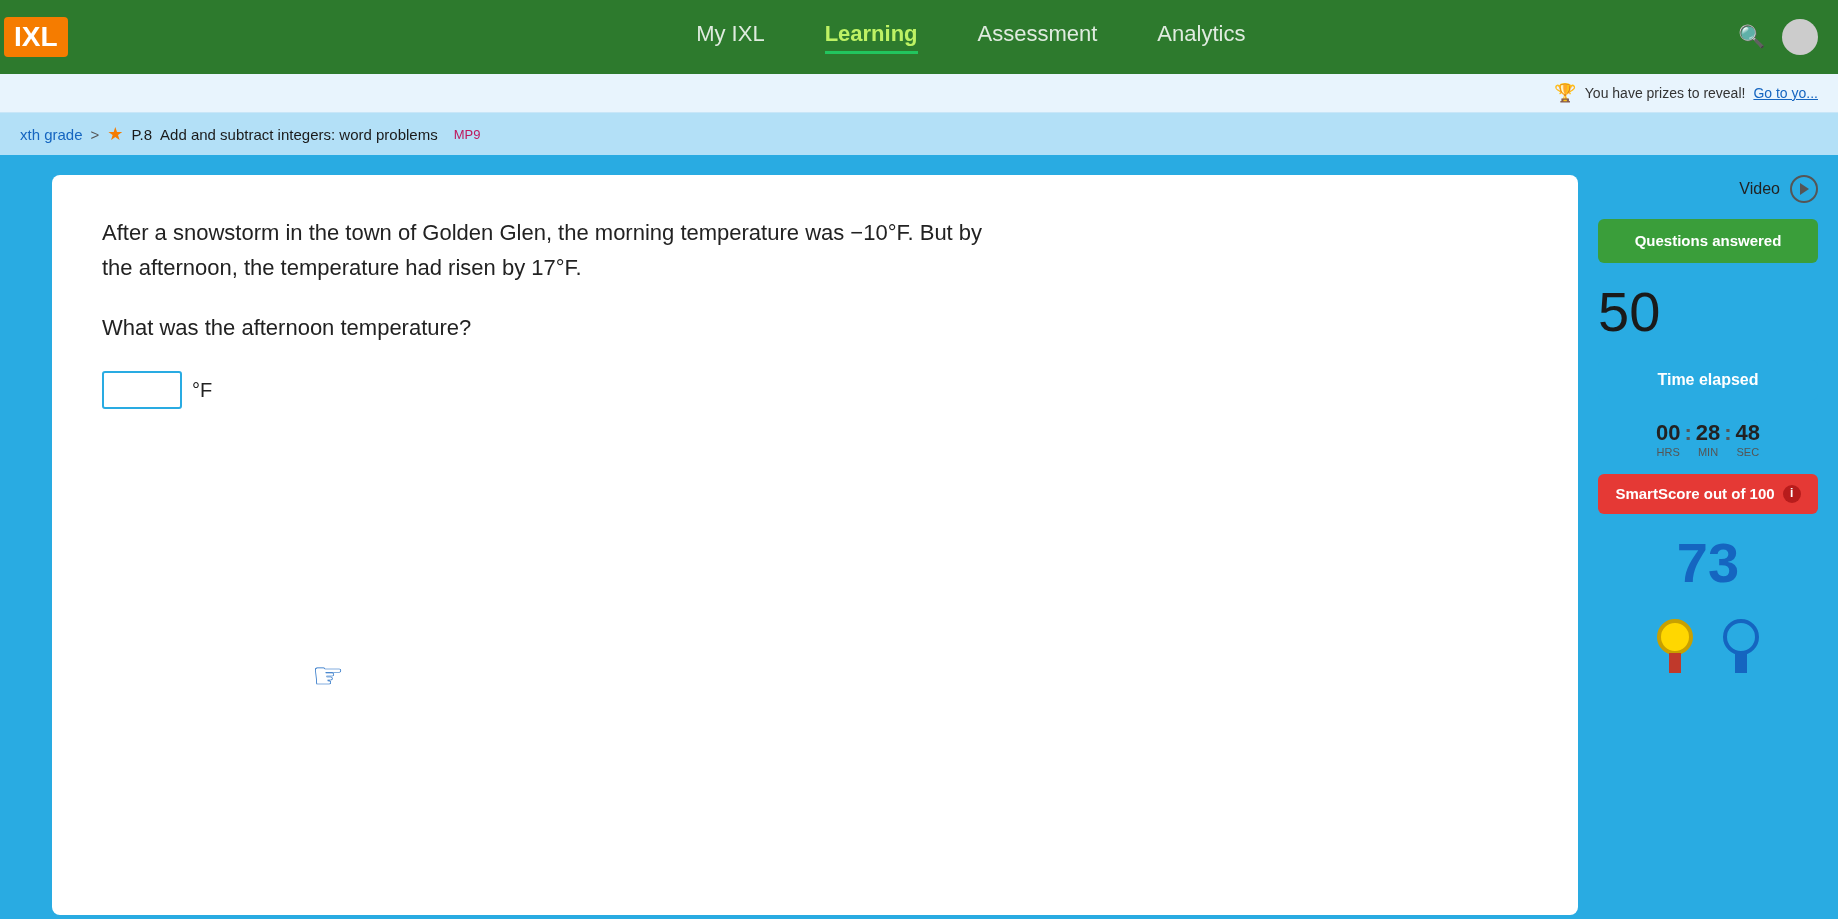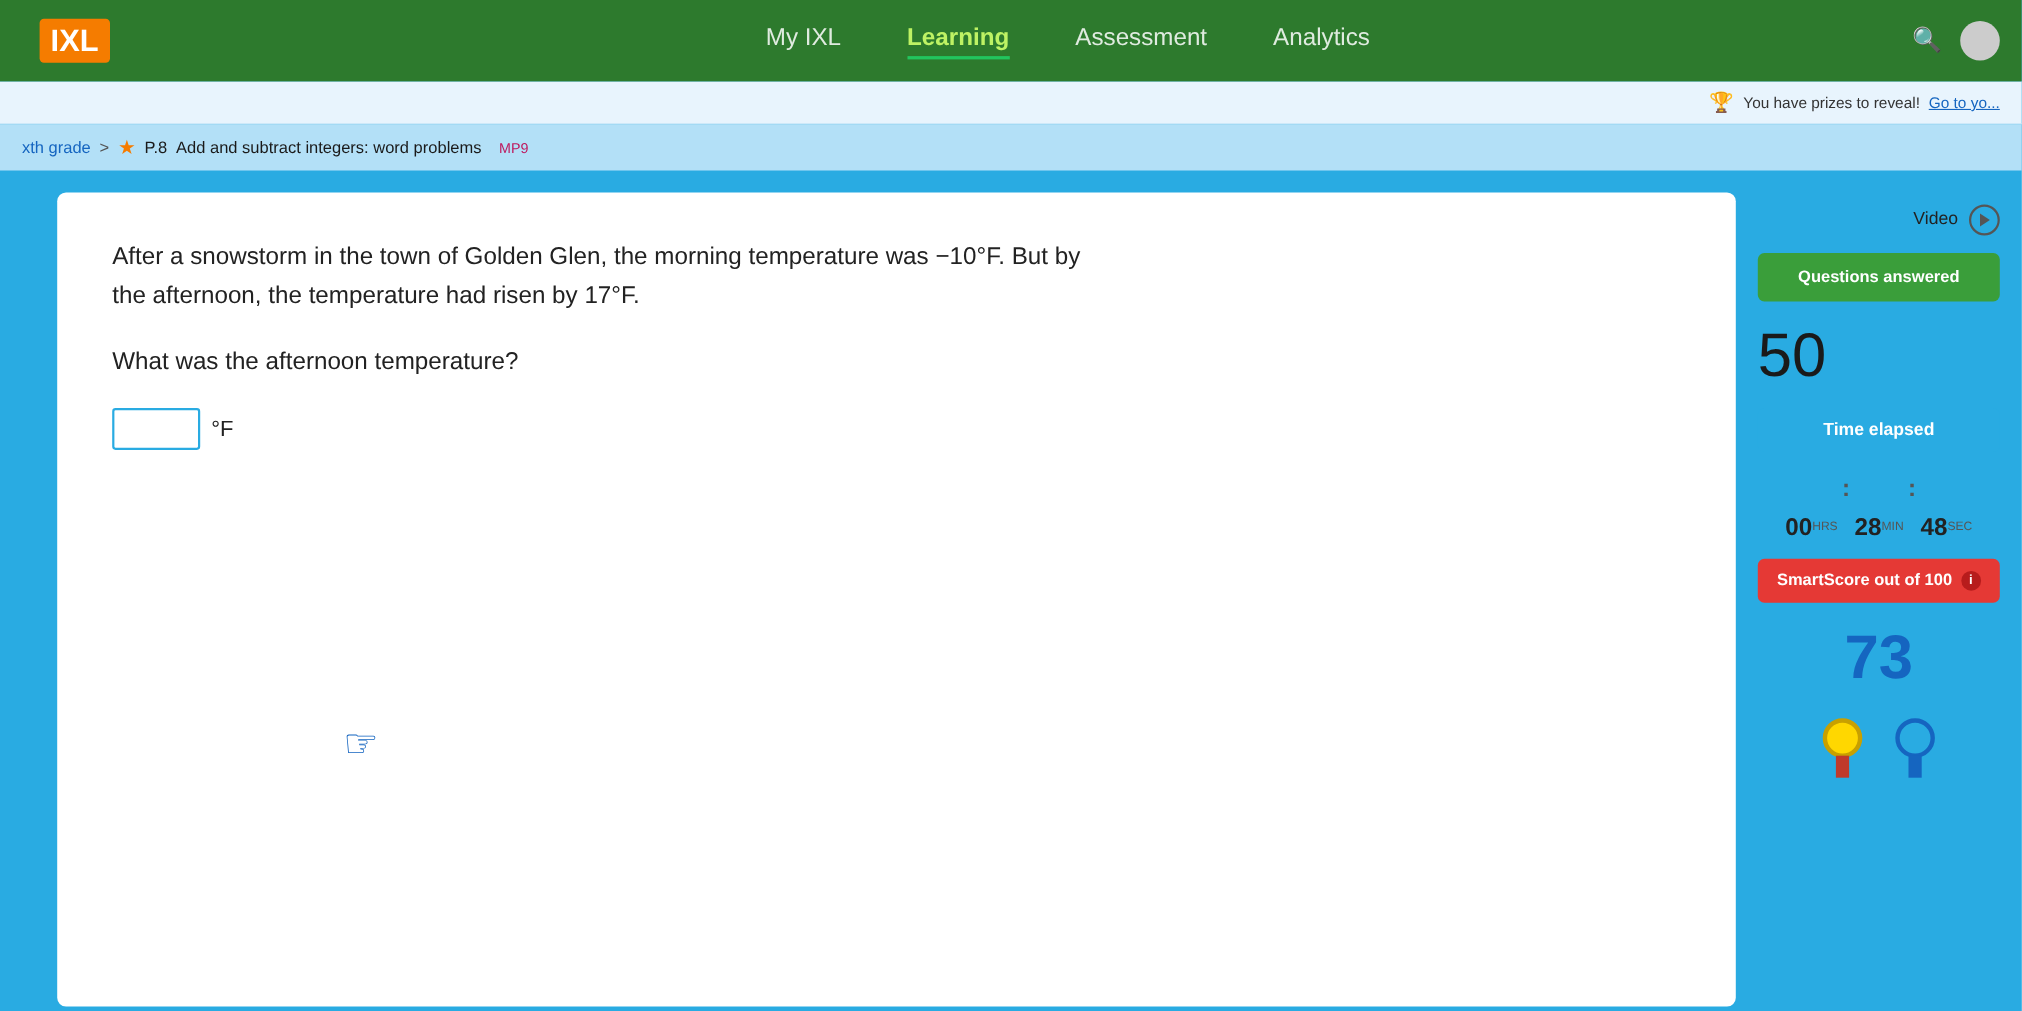--- a/index.html
+++ b/index.html
@@ -4,21 +4,21 @@
   <style>
     * { margin: 0; padding: 0; box-sizing: border-box; }
     body { font-family: Arial, sans-serif; background: #29abe2; width: 1838px; min-height: 919px; overflow: hidden; }
 
     
     .top-nav {
       background: #2d7a2d;
       height: 74px;
       display: flex;
       align-items: center;
-      padding: 0 36px;
+      padding: 0 4px;
       position: relative;
     }
     .nav-logo {
       background: #f57c00;
       color: white;
       font-weight: 900;
       font-size: 28px;
       padding: 4px 10px;
       border-radius: 4px;
       margin-right: 40px;
@@ -158,21 +158,20 @@
       display: flex;
       flex-direction: column;
       gap: 16px;
       flex-shrink: 0;
     }
     .video-row {
       display: flex;
       align-items: center;
       justify-content: flex-end;
       gap: 10px;
-      margin-top: 11px;
     }
     .video-label {
       font-size: 16px;
       color: #222;
       cursor: pointer;
     }
     .video-play-icon {
       width: 28px;
       height: 28px;
       border: 2px solid #555;
@@ -211,23 +210,22 @@
       display: flex;
       justify-content: center;
       gap: 4px;
       font-size: 22px;
       color: #222;
       font-weight: bold;
       margin-top: 4px;
     }
     .timer-unit {
       display: flex;
-      flex-direction: row;
-      align-items: center;
-      margin-top: 35px;
+      flex-direction: column;
+      align-items: center;
     }
     .timer-num { font-size: 22px; font-weight: bold; }
     .timer-label { font-size: 11px; color: #555; font-weight: normal; }
     .timer-colon { font-size: 22px; font-weight: bold; padding-top: 0px; color: #555; }
     .smart-score-box {
       background: #e53935;
       color: white;
       border-radius: 6px;
       padding: 10px 16px;
       text-align: center;

